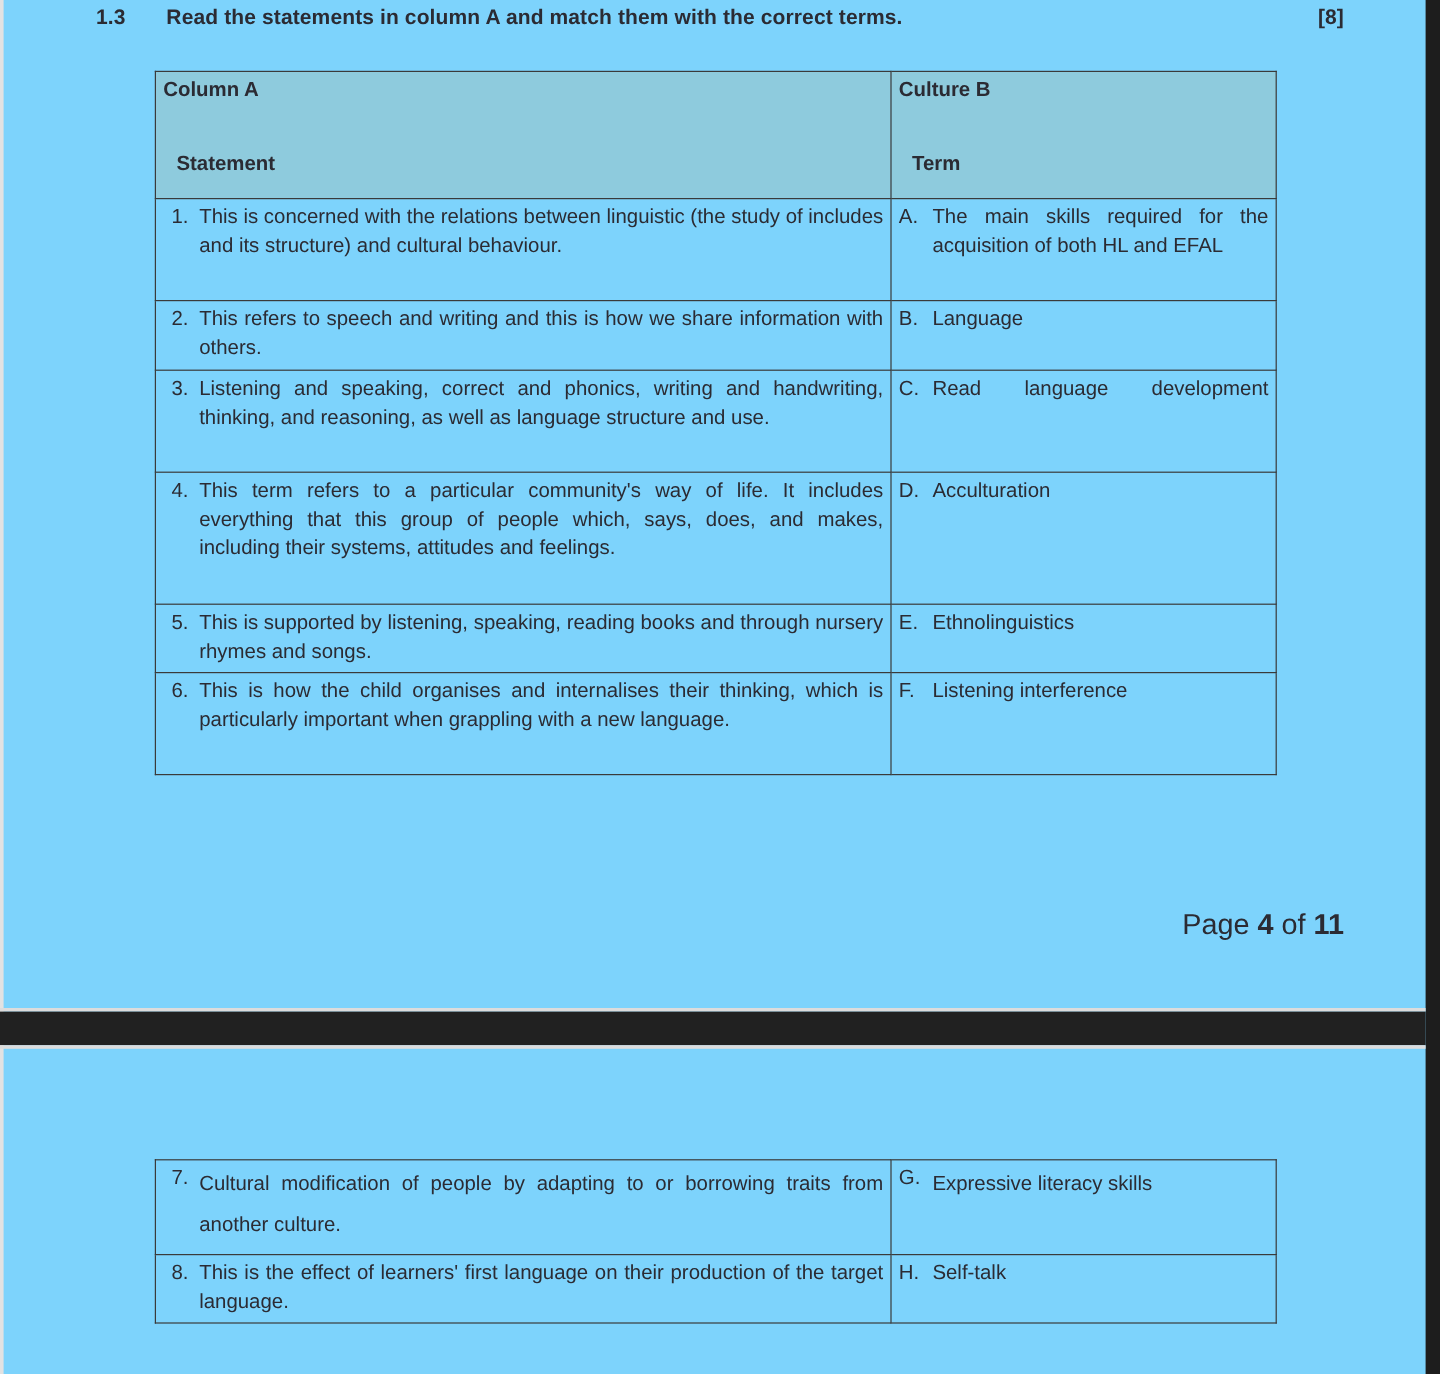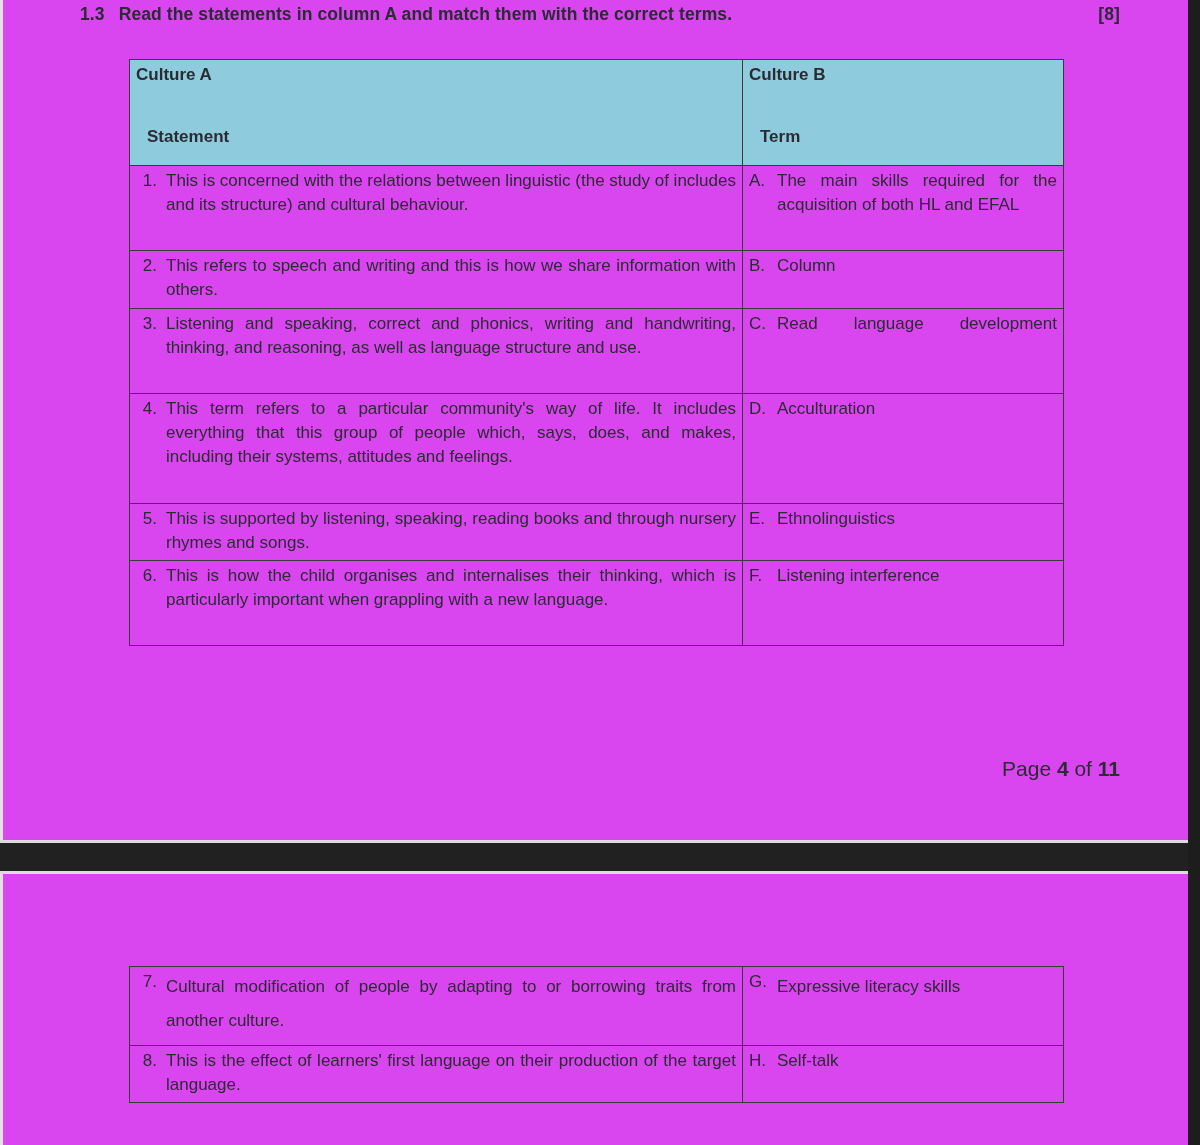--- a/index.html
+++ b/index.html
@@ -16,21 +16,21 @@
     overflow: hidden;
   }
 
   
   .scan {
     position: absolute;
     left: 0;
     top: 0;
     width: 1200px;
     height: 1145px;
-    background: #d946ef;
+    background: #7dd3fc;
     text-decoration: underline;
   }
   .edge-left {
     position: absolute;
     left: 0; top: 0;
     width: 3px; height: 1145px;
     background: #e2e2e2;
   }
   .edge-right {
     position: absolute;
@@ -68,20 +68,21 @@
     font-size: 17.5px;
     font-weight: bold;
     letter-spacing: 0.1px;
   }
   .q-number {
     flex: 0 0 auto;
     margin-right: 14px;
   }
   .q-text {
     flex: 1 1 auto;
+    margin-left: 20px;
   }
   .q-marks {
     flex: 0 0 auto;
     text-align: right;
   }
 
   
   .match-table {
     position: absolute;
     border-collapse: collapse;
@@ -161,21 +162,21 @@
   .r7 td { height: 70px; }
   .r8 td { height: 48px; }
 
   
   .page-footer {
     position: absolute;
     left: 0;
     top: 757px;
     width: 1120px;
     text-align: right;
-    font-size: 21px;
+    font-size: 24px;
   }
   .page-footer b { font-weight: bold; }
 </style>
 </head>
 <body>
 
 <div class="scan">
 
   <div class="edge-left"></div>
   <div class="edge-right"></div>
@@ -187,21 +188,21 @@
   </div>
 
   <table class="match-table table-one">
     <colgroup>
       <col class="col-a">
       <col class="col-b">
     </colgroup>
     <thead>
       <tr>
         <th class="hdr-cell">
-          <div class="hdr-top">Culture A</div>
+          <div class="hdr-top">Column A</div>
           <div class="hdr-sub">Statement</div>
         </th>
         <th class="hdr-cell">
           <div class="hdr-top">Culture B</div>
           <div class="hdr-sub">Term</div>
         </th>
       </tr>
     </thead>
     <tbody>
       <tr class="r1">
@@ -221,21 +222,21 @@
       <tr class="r2">
         <td>
           <div class="item">
             <span class="item-marker">2.</span>
             <span class="item-body">This refers to speech and writing and this is how we share information with others.</span>
           </div>
         </td>
         <td class="cell-b">
           <div class="item">
             <span class="item-marker letter">B.</span>
-            <span class="item-body plain">Column</span>
+            <span class="item-body plain">Language</span>
           </div>
         </td>
       </tr>
       <tr class="r3">
         <td>
           <div class="item">
             <span class="item-marker">3.</span>
             <span class="item-body">Listening and speaking, correct and phonics, writing and handwriting, thinking, and reasoning, as well as language structure and use.</span>
           </div>
         </td>

